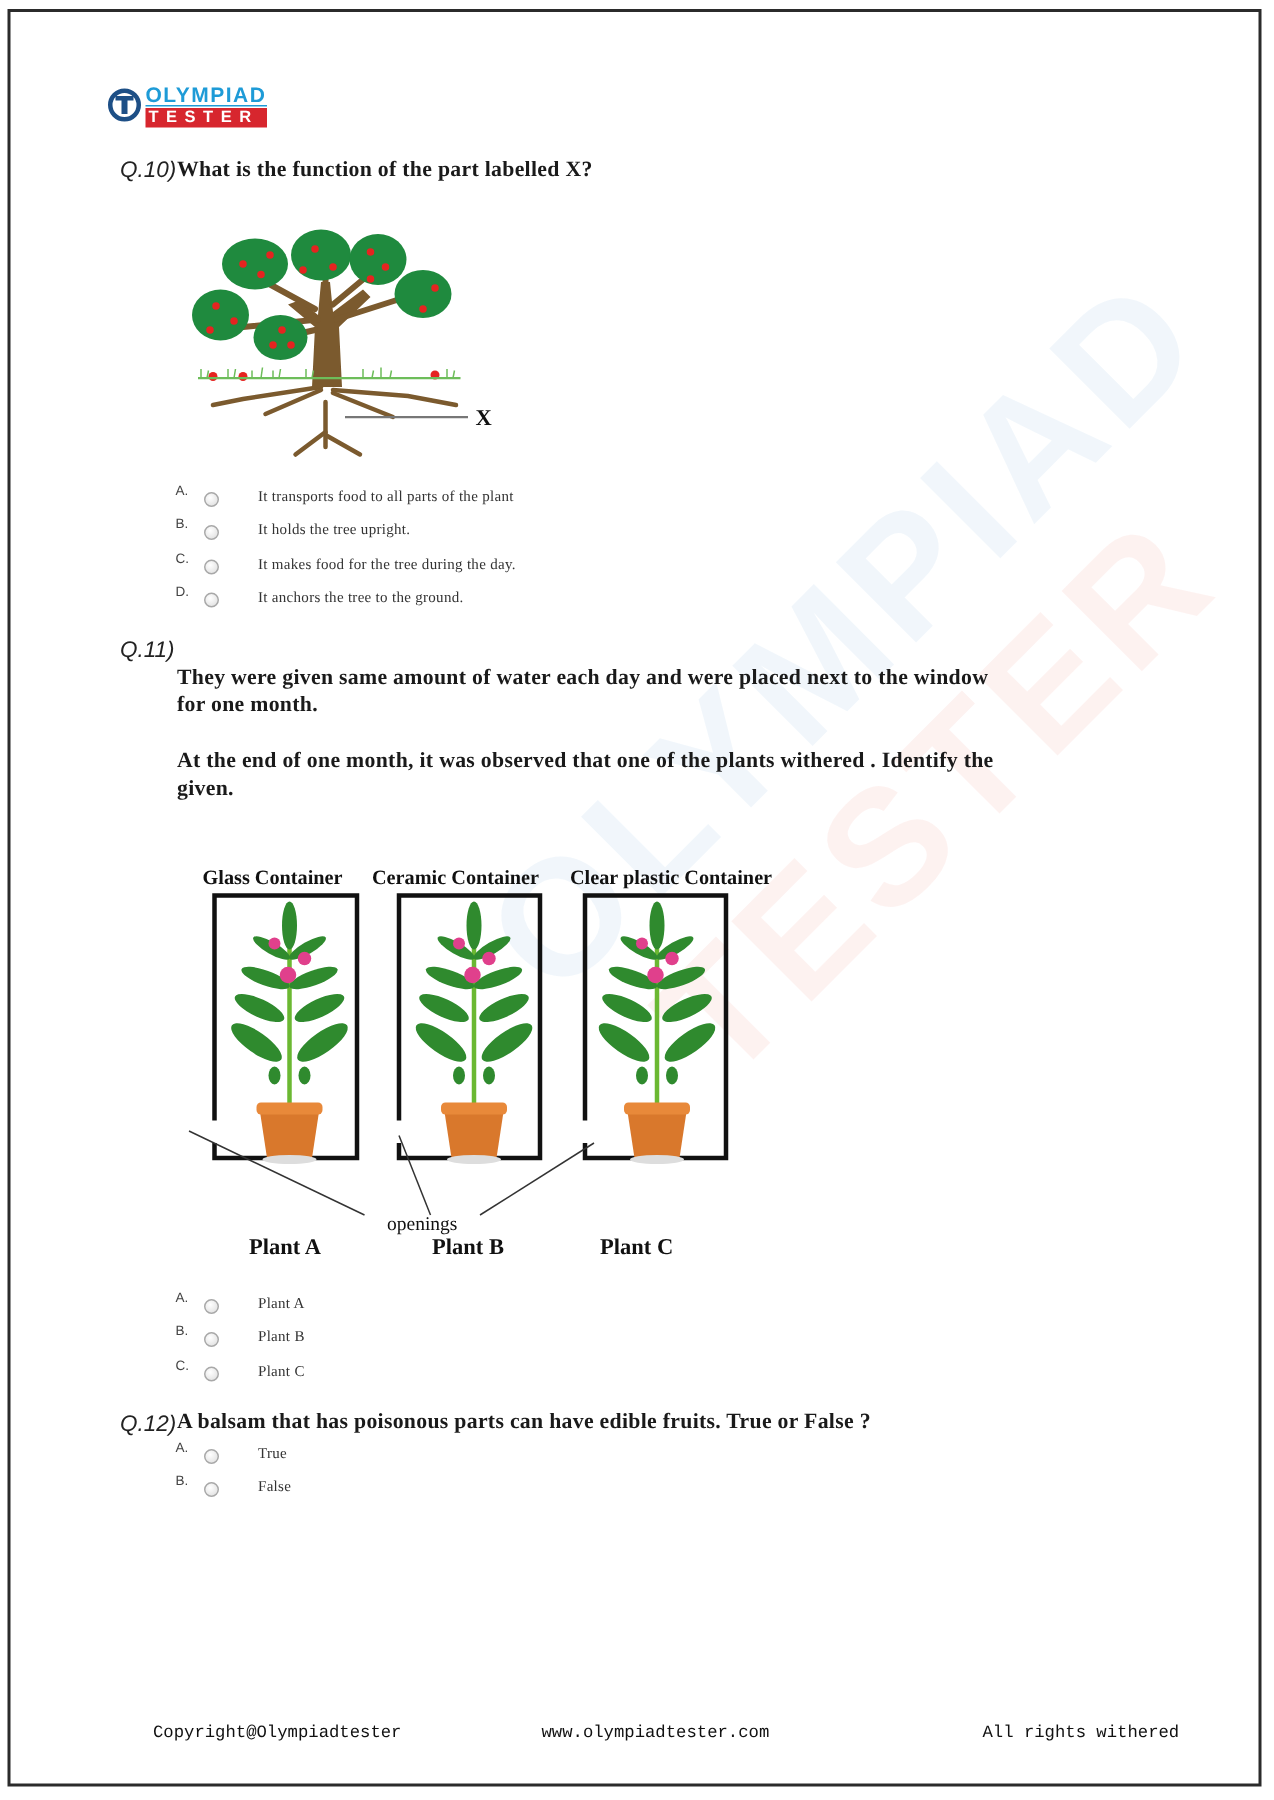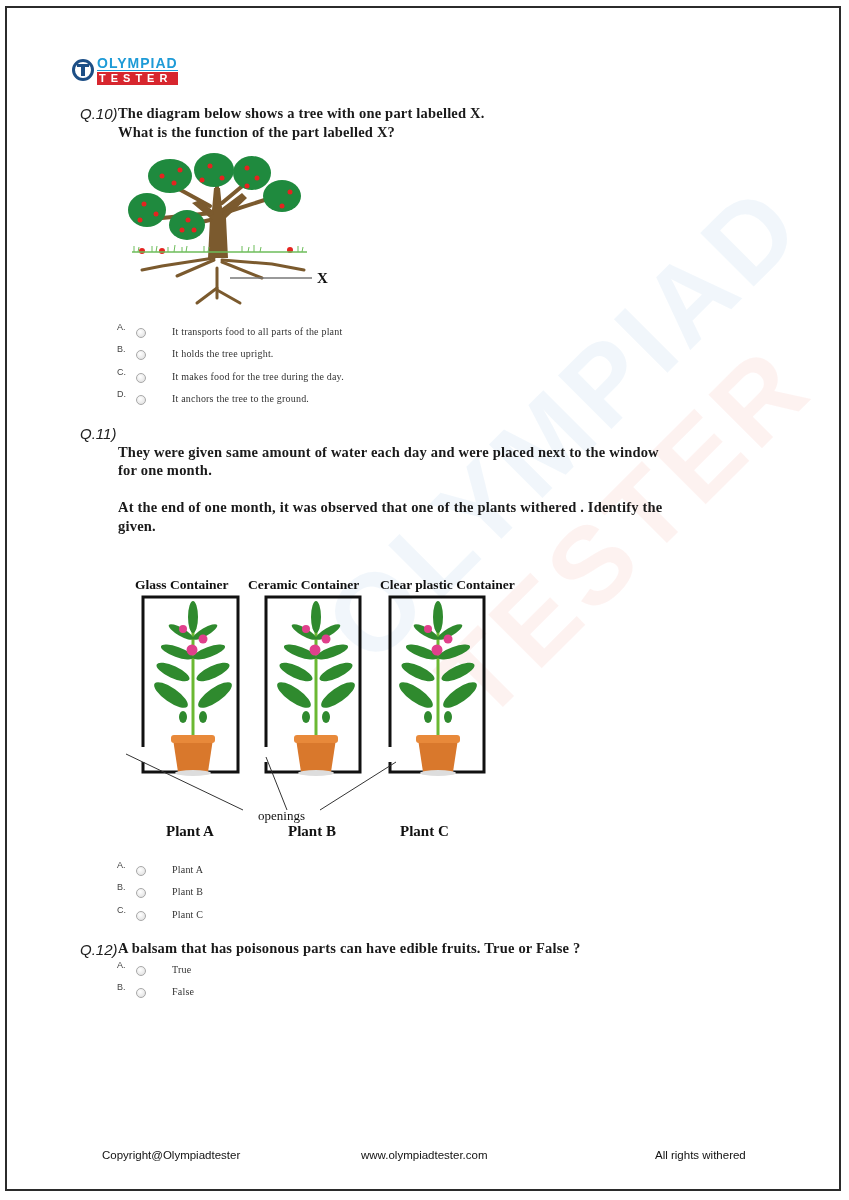--- a/index.html
+++ b/index.html
@@ -27,21 +27,21 @@
   .q-num { position: absolute; left: 80px; font-family: "Liberation Sans", sans-serif; font-style: italic; font-size: 15px; color: #222; }
   .q-text { position: absolute; left: 118px; font-family: "Liberation Serif", serif; font-weight: bold; font-size: 14.5px; color: #1a1a1a; line-height: 18.5px; letter-spacing: 0.2px; }
   .q-text p { margin: 0; }
 
   .opt { position: absolute; left: 117px; height: 20px; }
   .opt-letter { position: absolute; left: 0; top: -4px; font-family: "Liberation Sans", sans-serif; font-size: 9px; color: #444; }
   .opt-radio { position: absolute; left: 19px; top: 2px; width: 10px; height: 10px; border: 1px solid #a8a8a8; border-radius: 50%; box-sizing: border-box; background: radial-gradient(circle at 40% 35%, #ffffff, #dcdcdc); cursor: pointer; }
   .opt-label { position: absolute; left: 34px; top: 0; white-space: nowrap; font-family: "Liberation Serif", serif; font-size: 10px; color: #333; letter-spacing: 0.2px; margin-left: 21px; }
 
   .fig { position: absolute; }
-  .footer { position: absolute; top: 1149px; font-family: Liberation Sans, sans-serif; font-size: 11.5px; color: #111; }
+  .footer { position: absolute; top: 1149px; font-family: Liberation Mono, monospace; font-size: 11.5px; color: #111; }
   .fig-text { font-family: "Liberation Serif", serif; font-weight: bold; fill: #111; }
 </style>
 </head>
 <body>
 
 <div class="page-border"></div>
 
 <div class="watermark">
   <div class="wm1">OLYMPIAD</div>
   <div class="wm2">TESTER</div>
@@ -50,21 +50,20 @@
 <div class="logo">
   <div class="logo-mark"></div>
   <div class="logo-text">
     <span class="logo-top">OLYMPIAD</span>
     <span class="logo-bottom">TESTER</span>
   </div>
 </div>
 
 <div class="q-num" style="top:105px">Q.10)</div>
 <div class="q-text" style="top:104px">
-  <p>The diagram below shows a tree with one part labelled X.</p>
   <p>What is the function of the part labelled X?</p>
 </div>
 
 <svg class="fig" style="left:122px; top:148px" width="220" height="165" viewBox="0 0 220 165">
 
   <g stroke="#7b5a2e" stroke-width="3" fill="none" stroke-linecap="round">
     <path d="M92 110 L40 118 L20 122"></path>
     <path d="M92 112 L55 128"></path>
     <path d="M100 112 L150 116 L182 122"></path>
     <path d="M100 114 L140 130"></path>

